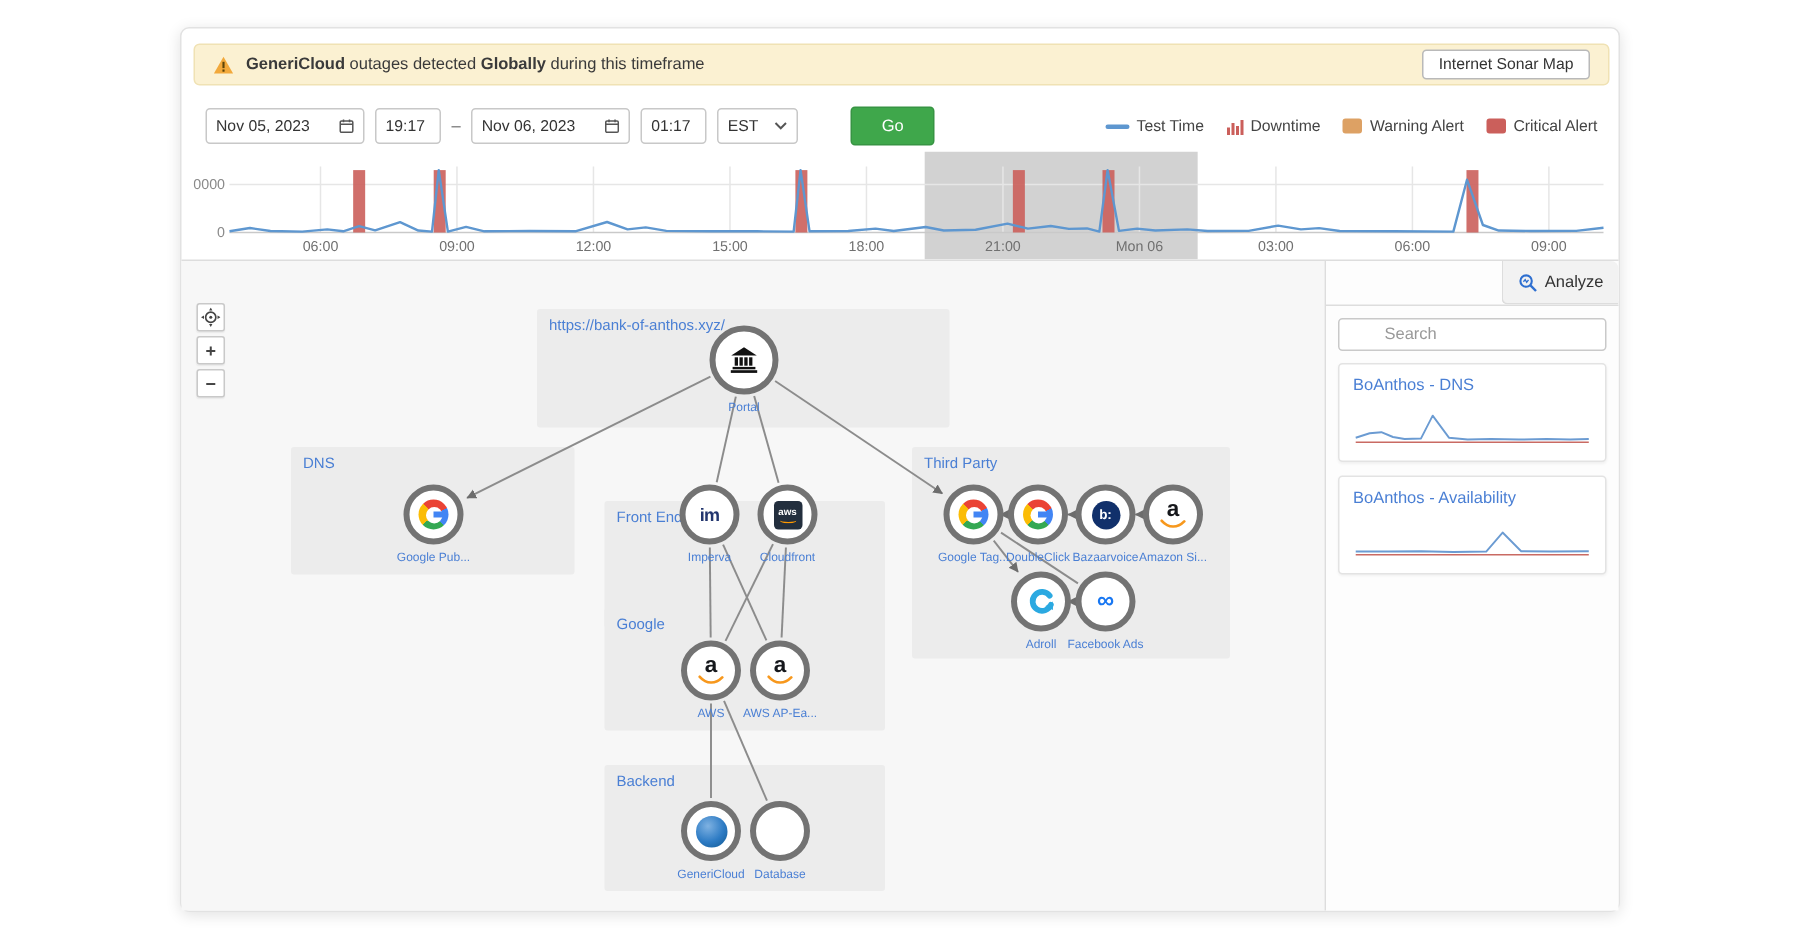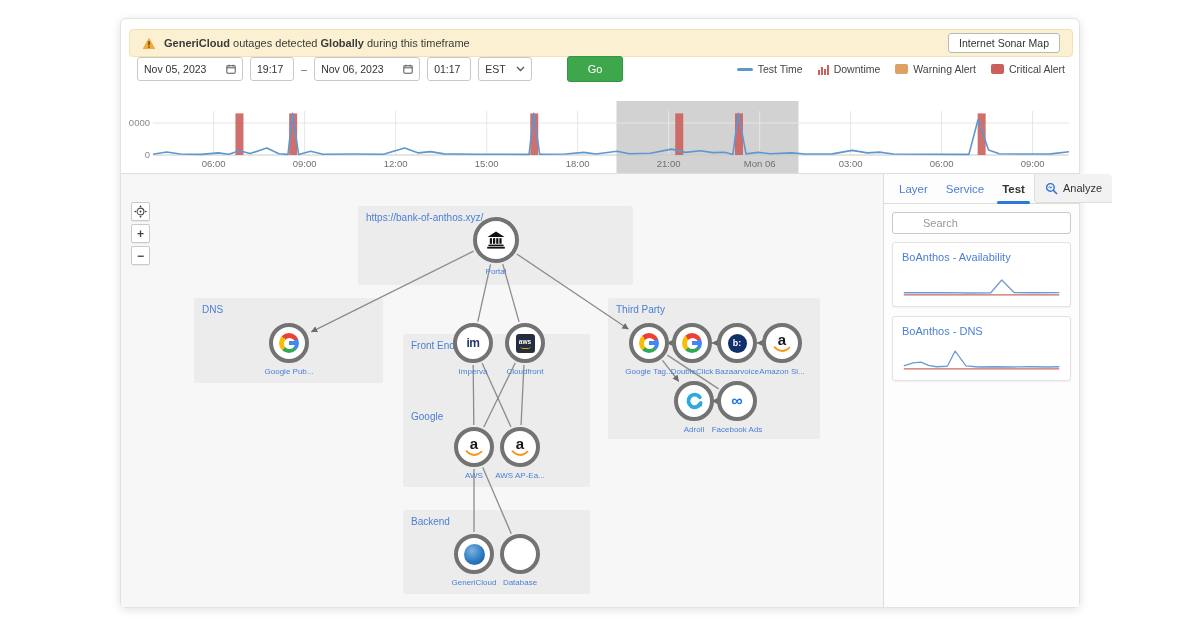--- a/index.html
+++ b/index.html
@@ -10,21 +10,21 @@
 
   
   .banner { position:absolute; left:8px; top:10px; width:944px; height:28px; background:#FBF1D2;
             border:1px solid #F0E2B4; border-radius:4px; display:flex; align-items:center; padding:0 12px; }
   .banner .txt { font-size:11px; color:#3a3a3a; margin-left:8px; }
   .banner .txt .b { font-weight:700; }
   .sonar-btn { margin-left:auto; background:#fff; border:1px solid #b9b9b9; border-radius:3px;
                font-size:10.5px; color:#333; padding:3px 10px; cursor:pointer; }
 
   
-  .controls { position:absolute; left:16px; top:35px; width:928px; height:30px; display:flex; align-items:center; gap:7px; }
+  .controls { position:absolute; left:16px; top:50px; width:928px; height:30px; display:flex; align-items:center; gap:7px; }
   .inbox { height:24px; border:1px solid #c8c8c8; border-radius:3px; background:#fff; display:flex;
            align-items:center; padding:0 6px; gap:5px; }
   .inbox input { border:0; outline:0; font-size:10.5px; color:#333; width:100%; font-family:inherit; background:transparent; }
   .date-box { width:106px; }
   .time-box { width:44px; }
   .tz-box   { width:54px; justify-content:space-between; }
   .dash { color:#666; font-size:11px; }
   .go-btn { width:56px; height:26px; background:#3FA74B; border:1px solid #379443; border-radius:3px;
             color:#fff; font-size:11px; margin-left:28px; cursor:pointer; }
   .legend { margin-left:auto; display:flex; align-items:center; gap:15px; }
@@ -343,48 +343,43 @@
               <path d="M13 6.5 L11 5.4 V7.6 Z" fill="#444"></path>
             </svg>
           </button>
           <button class="map-btn">+</button>
           <button class="map-btn">−</button>
         </div>
       </div>
 
       <div class="panel">
         <div class="tabbar">
-          <span id="tabs" style="display:flex;align-items:stretch">
-              <div class="tab">Layer</div>
-              <div class="tab">Service</div>
-              <div class="tab active">Test</div>
-            </span>
           <span class="analyze">
             <svg width="13" height="13" viewBox="0 0 13 13">
               <circle cx="5.4" cy="5.4" r="3.8" fill="none" stroke="#2E6FD0" stroke-width="1.4"></circle>
               <line x1="8.3" y1="8.3" x2="12" y2="12" stroke="#2E6FD0" stroke-width="1.6"></line>
               <path d="M3.6 5.8 l1.2 -1.4 l1 1.8 l1.2 -1.6" fill="none" stroke="#2E6FD0" stroke-width="0.9"></path>
             </svg>
             <span>Analyze</span>
           </span>
         </div>
         <div class="searchbox">
           <svg width="12" height="12" viewBox="0 0 12 12">
             <circle cx="5" cy="5" r="3.6" fill="none" stroke="#6B8FC9" stroke-width="1.4"></circle>
             <line x1="7.7" y1="7.7" x2="11" y2="11" stroke="#6B8FC9" stroke-width="1.5"></line>
           </svg>
           <input placeholder="Search" style="">
         </div>
         <div id="test-cards">
+            <div class="test-card"><div class="title">BoAnthos - DNS</div><svg width="100%" height="32" viewBox="0 0 176 34" preserveAspectRatio="none">
+                <line x1="2" y1="30.68" x2="174" y2="30.68" stroke="#C96A63" stroke-width="1.1"></line>
+                <polyline points="2.0,27.4 12.3,24.3 20.9,23.5 29.5,26.9 38.1,28.4 50.2,27.9 58.8,11.8 70.8,27.4 84.6,28.7 101.8,28.4 122.4,28.7 143.0,28.4 160.2,28.7 174.0,28.4" fill="none" stroke="#6B9BD2" stroke-width="1.4" stroke-linejoin="round"></polyline>
+              </svg></div>
             <div class="test-card"><div class="title">BoAnthos - Availability</div><svg width="100%" height="32" viewBox="0 0 176 34" preserveAspectRatio="none">
                 <line x1="2" y1="30.68" x2="174" y2="30.68" stroke="#C96A63" stroke-width="1.1"></line>
                 <polyline points="2.0,28.4 26.1,28.4 50.2,28.2 74.2,28.7 98.3,28.4 110.4,14.9 124.1,28.2 146.5,28.4 174.0,28.2" fill="none" stroke="#6B9BD2" stroke-width="1.4" stroke-linejoin="round"></polyline>
               </svg></div>
-            <div class="test-card"><div class="title">BoAnthos - DNS</div><svg width="100%" height="32" viewBox="0 0 176 34" preserveAspectRatio="none">
-                <line x1="2" y1="30.68" x2="174" y2="30.68" stroke="#C96A63" stroke-width="1.1"></line>
-                <polyline points="2.0,27.4 12.3,24.3 20.9,23.5 29.5,26.9 38.1,28.4 50.2,27.9 58.8,11.8 70.8,27.4 84.6,28.7 101.8,28.4 122.4,28.7 143.0,28.4 160.2,28.7 174.0,28.4" fill="none" stroke="#6B9BD2" stroke-width="1.4" stroke-linejoin="round"></polyline>
-              </svg></div>
           </div>
       </div>
     </div>
 
   </div>
 </div>
 
 </body></html>

